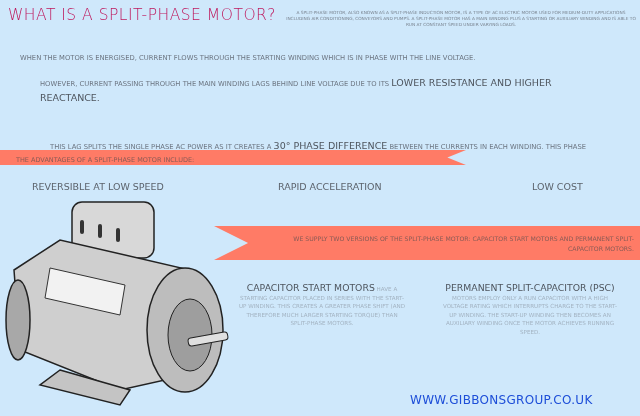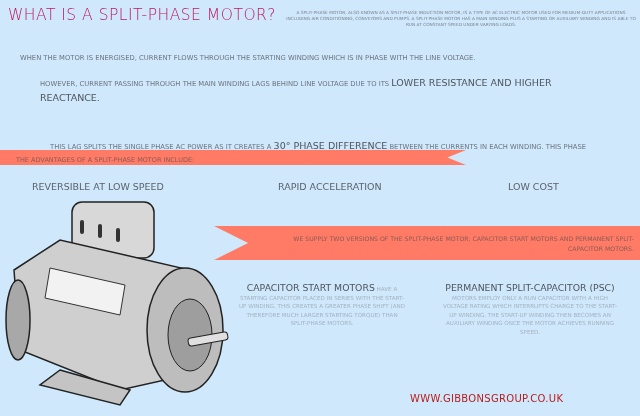--- a/index.html
+++ b/index.html
@@ -36,21 +36,21 @@
     left:214px; top:226px; width:426px; height:34px;
     background:#ff7b66;
     clip-path: polygon(0 0, 100% 0, 100% 100%, 0 100%, 8% 50%);
   }
   .banner2 div {
     position:absolute; right:6px; top:8px; width:360px; text-align:right;
     font-size:6.2px; line-height:10px; color:#8a5a55;
   }
   .col { font-size:5.6px; line-height:8.6px; color:#a3b3c2; text-align:center; }
   .col .head { font-size:9.3px; color:#4e555e;text-align:right; }
-  .url { left:410px; top:393px; font-size:10px; color:#b91c1c; letter-spacing:0.3px; }
+  .url { left:410px; top:393px; font-size:12px; color:#1d4ed8; letter-spacing:0.3px; }
   .motor { left:0; top:190px; }
 </style>
 </head>
 <body>
 
 <div class="abs title">What is a split-phase motor?</div>
 <div class="abs intro">A split-phase motor, also known as a split-phase induction motor, is a type of AC electric motor used for medium-duty applications including air conditioning, conveyors and pumps. A split-phase motor has a main winding plus a starting or auxiliary winding and is able to run at constant speed under varying loads.</div>
 
 <div class="abs para" style="top:52px;">When the motor is energised, current flows through the starting winding which is in phase with the line voltage.</div>
 <div class="abs para" style="top:76px; left:40px; width:560px;">
@@ -61,21 +61,21 @@
   <span>This lag splits the single phase AC power as it creates a</span>
   <span class="big">30° phase difference</span>
   <span>between the currents in each winding. This phase difference produces a rotating magnetic field which causes the rotor to turn.</span>
 </div>
 
 <div class="abs banner1">
   <span>The advantages of a split-phase motor include:</span>
 </div>
 <div class="abs adv" style="left:32px;text-align:right;">Reversible at low speed</div>
 <div class="abs adv" style="left:278px;">Rapid acceleration</div>
-<div class="abs adv" style="left:508px;">Low cost</div>
+<div class="abs adv" style="left:532px;">Low cost</div>
 
 <svg class="abs motor" width="240" height="226" viewBox="0 0 240 226">
   <rect x="72" y="12" width="82" height="56" rx="10" fill="#d8d8d8" stroke="#222" stroke-width="1.5"></rect>
   <rect x="80" y="30" width="4" height="14" rx="2" fill="#333"></rect>
   <rect x="98" y="34" width="4" height="14" rx="2" fill="#333"></rect>
   <rect x="116" y="38" width="4" height="14" rx="2" fill="#333"></rect>
   <path d="M14 80 L60 50 L190 80 L210 180 L120 200 L20 160 Z" fill="#cfcfcf" stroke="#222" stroke-width="1.5"></path>
   <ellipse cx="185" cy="140" rx="38" ry="62" fill="#bdbdbd" stroke="#222" stroke-width="1.5"></ellipse>
   <ellipse cx="190" cy="145" rx="22" ry="36" fill="#9e9e9e" stroke="#222" stroke-width="1"></ellipse>
   <rect x="188" y="145" width="40" height="8" rx="3" fill="#e0e0e0" stroke="#222" stroke-width="1" transform="rotate(-10 208 149)"></rect>

